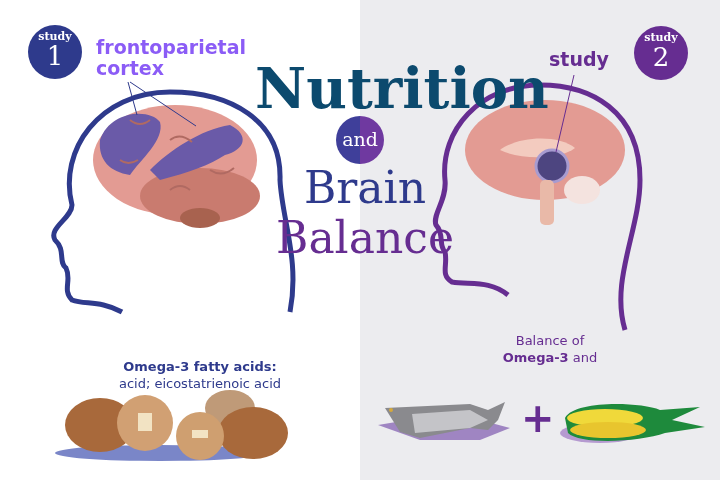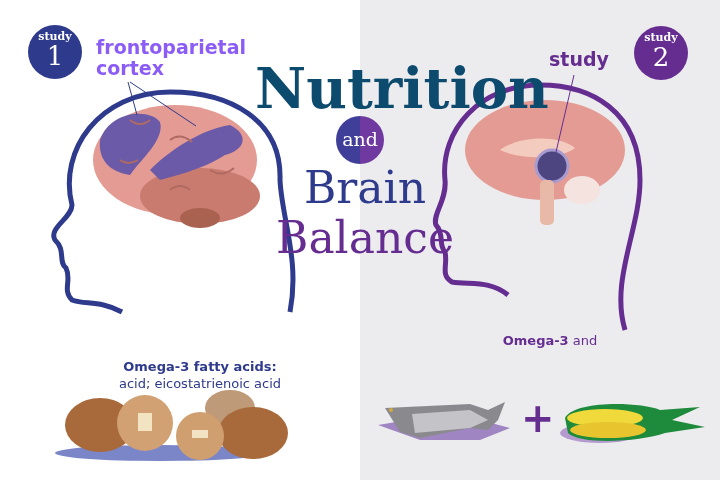--- a/index.html
+++ b/index.html
@@ -94,16 +94,17 @@
 </div>
 <div class="abs title" style="left:255px;top:164px;width:220px;font-size:44px;line-height:48px;color:#2e3a8c;">Brain</div>
 <div class="abs title" style="left:255px;top:214px;width:220px;font-size:44px;line-height:48px;color:#662d91;">Balance</div>
 
 <div class="abs caption" style="left:60px;top:330px;width:280px;color:#2e3a8c;margin-top:28px;">
   <div style="font-weight:bold;">Omega-3 fatty acids:</div>
   <div>acid; eicostatrienoic acid</div>
 </div>
 
 <div class="abs caption" style="left:420px;top:332px;width:260px;color:#662d91;">
+  <div>Balance of</div>
   <div><b>Omega-3</b><span> and</span></div>
 </div>
 
 <div class="abs" style="left:521px;top:398px;font-size:40px;font-weight:bold;line-height:40px;color:#662d91;">+</div>
 
 </body></html>

